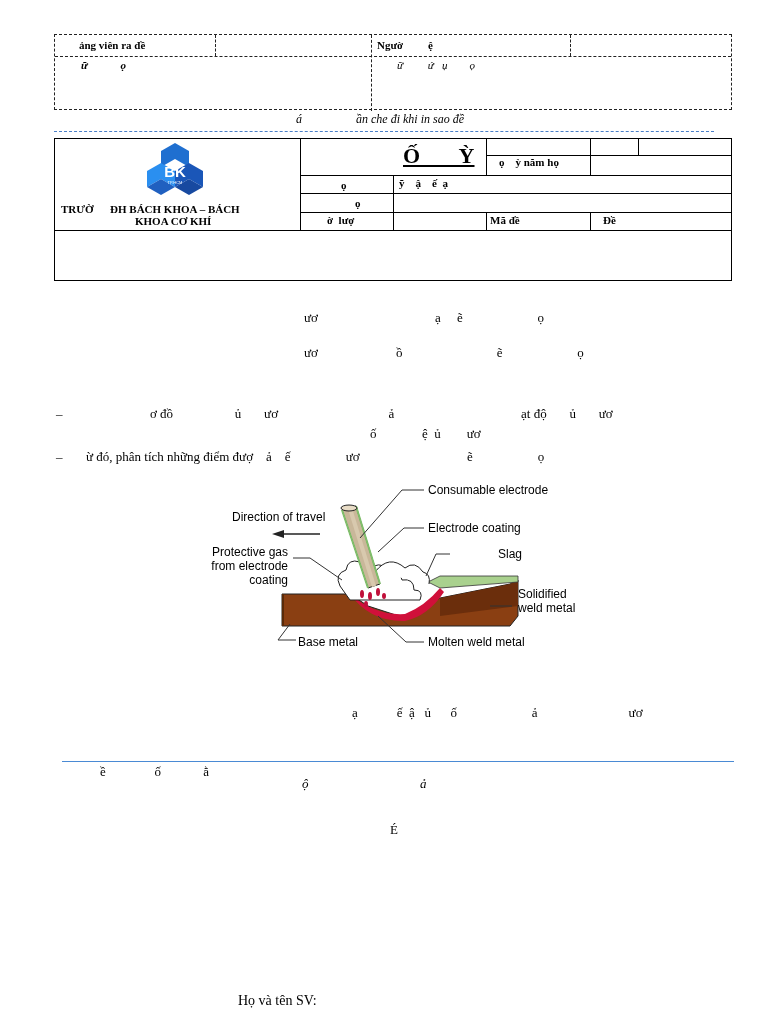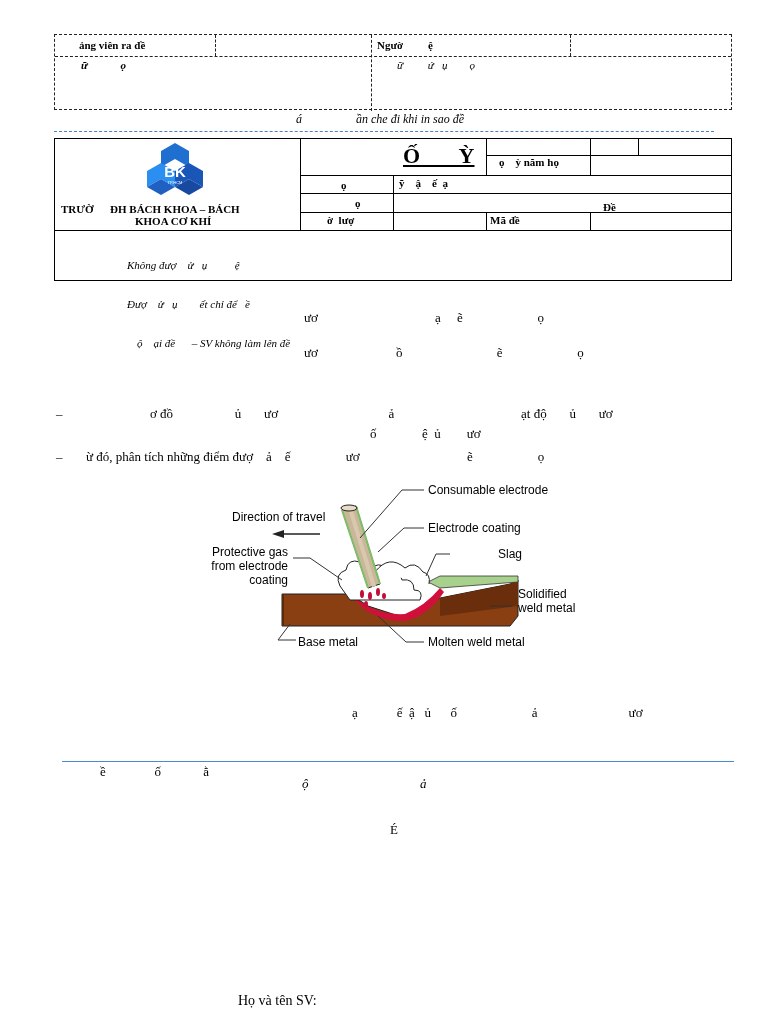--- a/index.html
+++ b/index.html
@@ -68,27 +68,22 @@
   <div class="abs bold sm" style="left:6px;top:64px;white-space:pre;">TRƯỜ      ĐH BÁCH KHOA – BÁCH</div>
   <div class="abs bold sm" style="left:80px;top:76px;">KHOA CƠ KHÍ</div>
 
   <div class="abs bold" style="left:348px;top:4px;font-size:22px;white-space:pre;text-decoration:underline;">Ố       Ỳ</div>
   <div class="abs bold sm" style="left:444px;top:17px;white-space:pre;">ọ    ỳ năm họ</div>
   <div class="abs bold sm" style="left:286px;top:40px;">ọ</div>
   <div class="abs bold sm" style="left:344px;top:38px;white-space:pre;">ỹ    ậ    ế  ạ</div>
   <div class="abs bold sm" style="left:300px;top:58px;">ọ</div>
   <div class="abs bold sm" style="left:272px;top:75px;white-space:pre;">ờ  lượ</div>
   <div class="abs bold sm" style="left:435px;top:75px;">Mã đề</div>
-  <div class="abs bold sm" style="left:548px;top:62px;text-align:center;">Đề</div>
+  <div class="abs bold sm" style="left:548px;top:75px;text-align:center;">Đề</div>
 
-  <div class="abs ital sm" style="left:72px;top:94px;white-space:pre;line-height:13px;">
-    <div>Không đượ    ử   ụ          ệ</div>
-    <div>Đượ    ử   ụ        ết chỉ để   ề</div>
-    <div style="padding-left:10px;">ộ    ại đề      – SV không làm lên đề</div>
-  </div>
 </div>
 
 <div class="abs body-text" style="left:304px;top:310px;white-space:pre;">ươ                                    ạ     ẽ                       ọ</div>
 <div class="abs body-text" style="left:304px;top:345px;white-space:pre;">ươ                        ồ                             ẽ                       ọ</div>
 
 <div class="abs body-text" style="left:56px;top:406px;">–</div>
 <div class="abs body-text" style="left:150px;top:406px;white-space:pre;">ơ đồ                   ủ       ươ                                  ả                                       ạt độ       ủ       ươ</div>
 <div class="abs body-text" style="left:370px;top:426px;white-space:pre;">ố              ệ  ủ        ươ</div>
 <div class="abs body-text" style="left:56px;top:449px;">–</div>
 <div class="abs body-text" style="left:86px;top:449px;white-space:pre;">ừ đó, phân tích những điểm đượ    ả    ế                 ươ                                 ẽ                    ọ</div>

